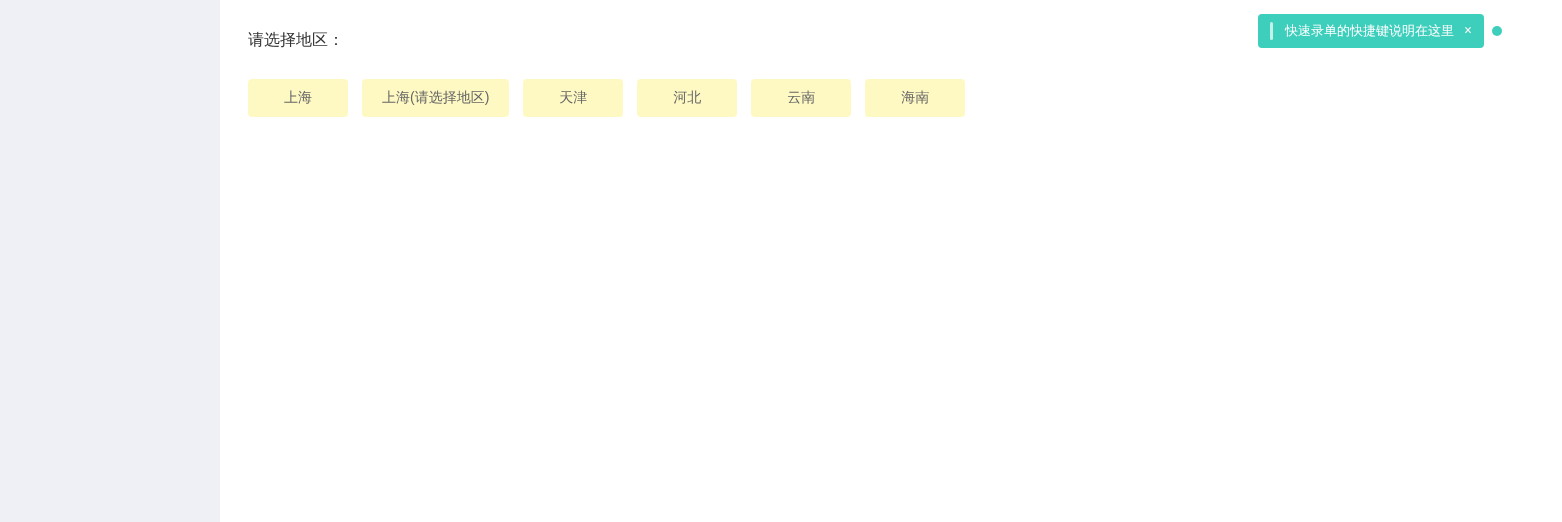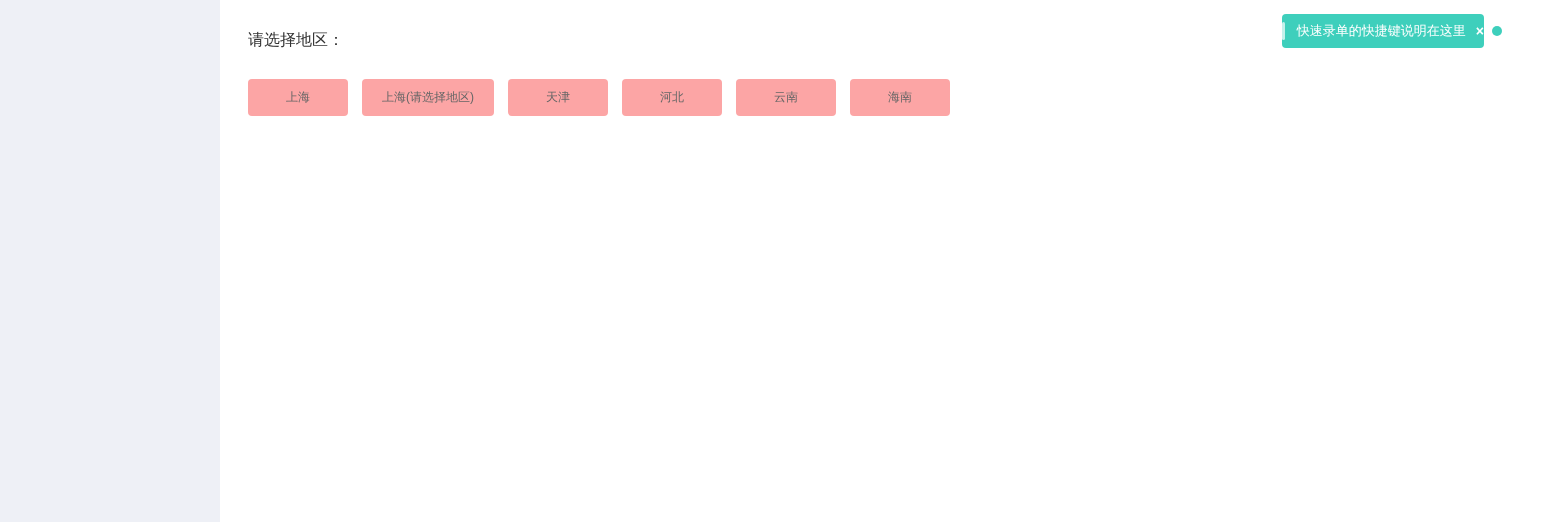--- a/index.html
+++ b/index.html
@@ -43,52 +43,53 @@
       font-weight: normal;
     }
 
     .region-buttons {
       display: flex;
       flex-wrap: wrap;
       gap: 14px;
     }
 
     .region-btn {
-      background: #fca5a5;
+      background: #fef9c3;
       border: none;
       border-radius: 4px;
       color: #666;
       padding: 10px 20px;
-      font-size: 12px;
+      font-size: 14px;
       cursor: pointer;
       min-width: 100px;
       text-align: center;
       font-family: "Microsoft YaHei", "PingFang SC", sans-serif;
     }
 
     .tooltip-container {
       position: absolute;
       top: 14px;
       right: 60px;
       display: flex;
       align-items: center;
       gap: 8px;
     }
 
     .tooltip-bubble {
       background: #3ecfbc;
       color: #fff;
-      padding: 8px 0;
+      padding: 8px 12px;
       border-radius: 4px;
       font-size: 13px;
       display: flex;
       align-items: center;
       gap: 10px;
       white-space: nowrap;
       position: relative;
+      font-family: Liberation Serif, serif;
     }
 
     .tooltip-bubble::before {
       content: '';
       display: inline-block;
       width: 3px;
       height: 18px;
       background: rgba(255,255,255,0.7);
       border-radius: 2px;
       margin-right: 2px;

